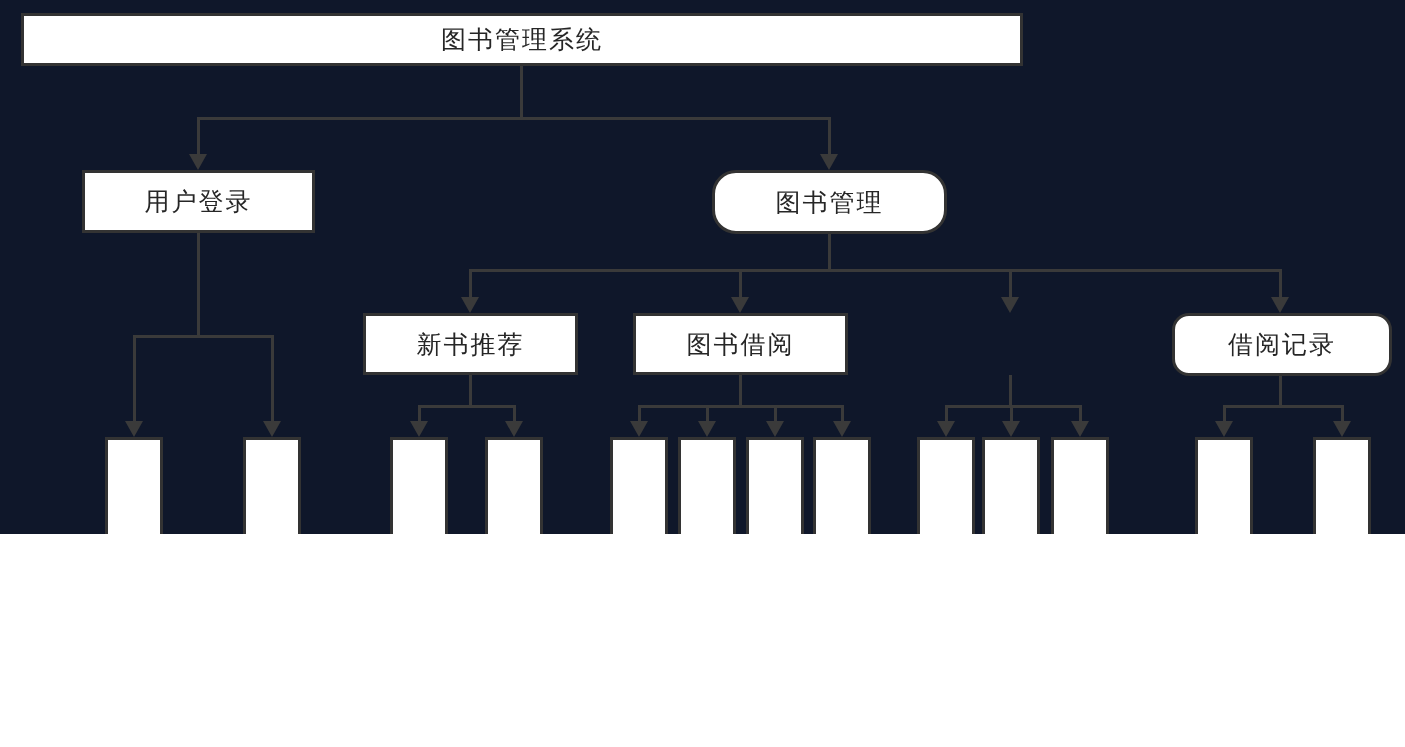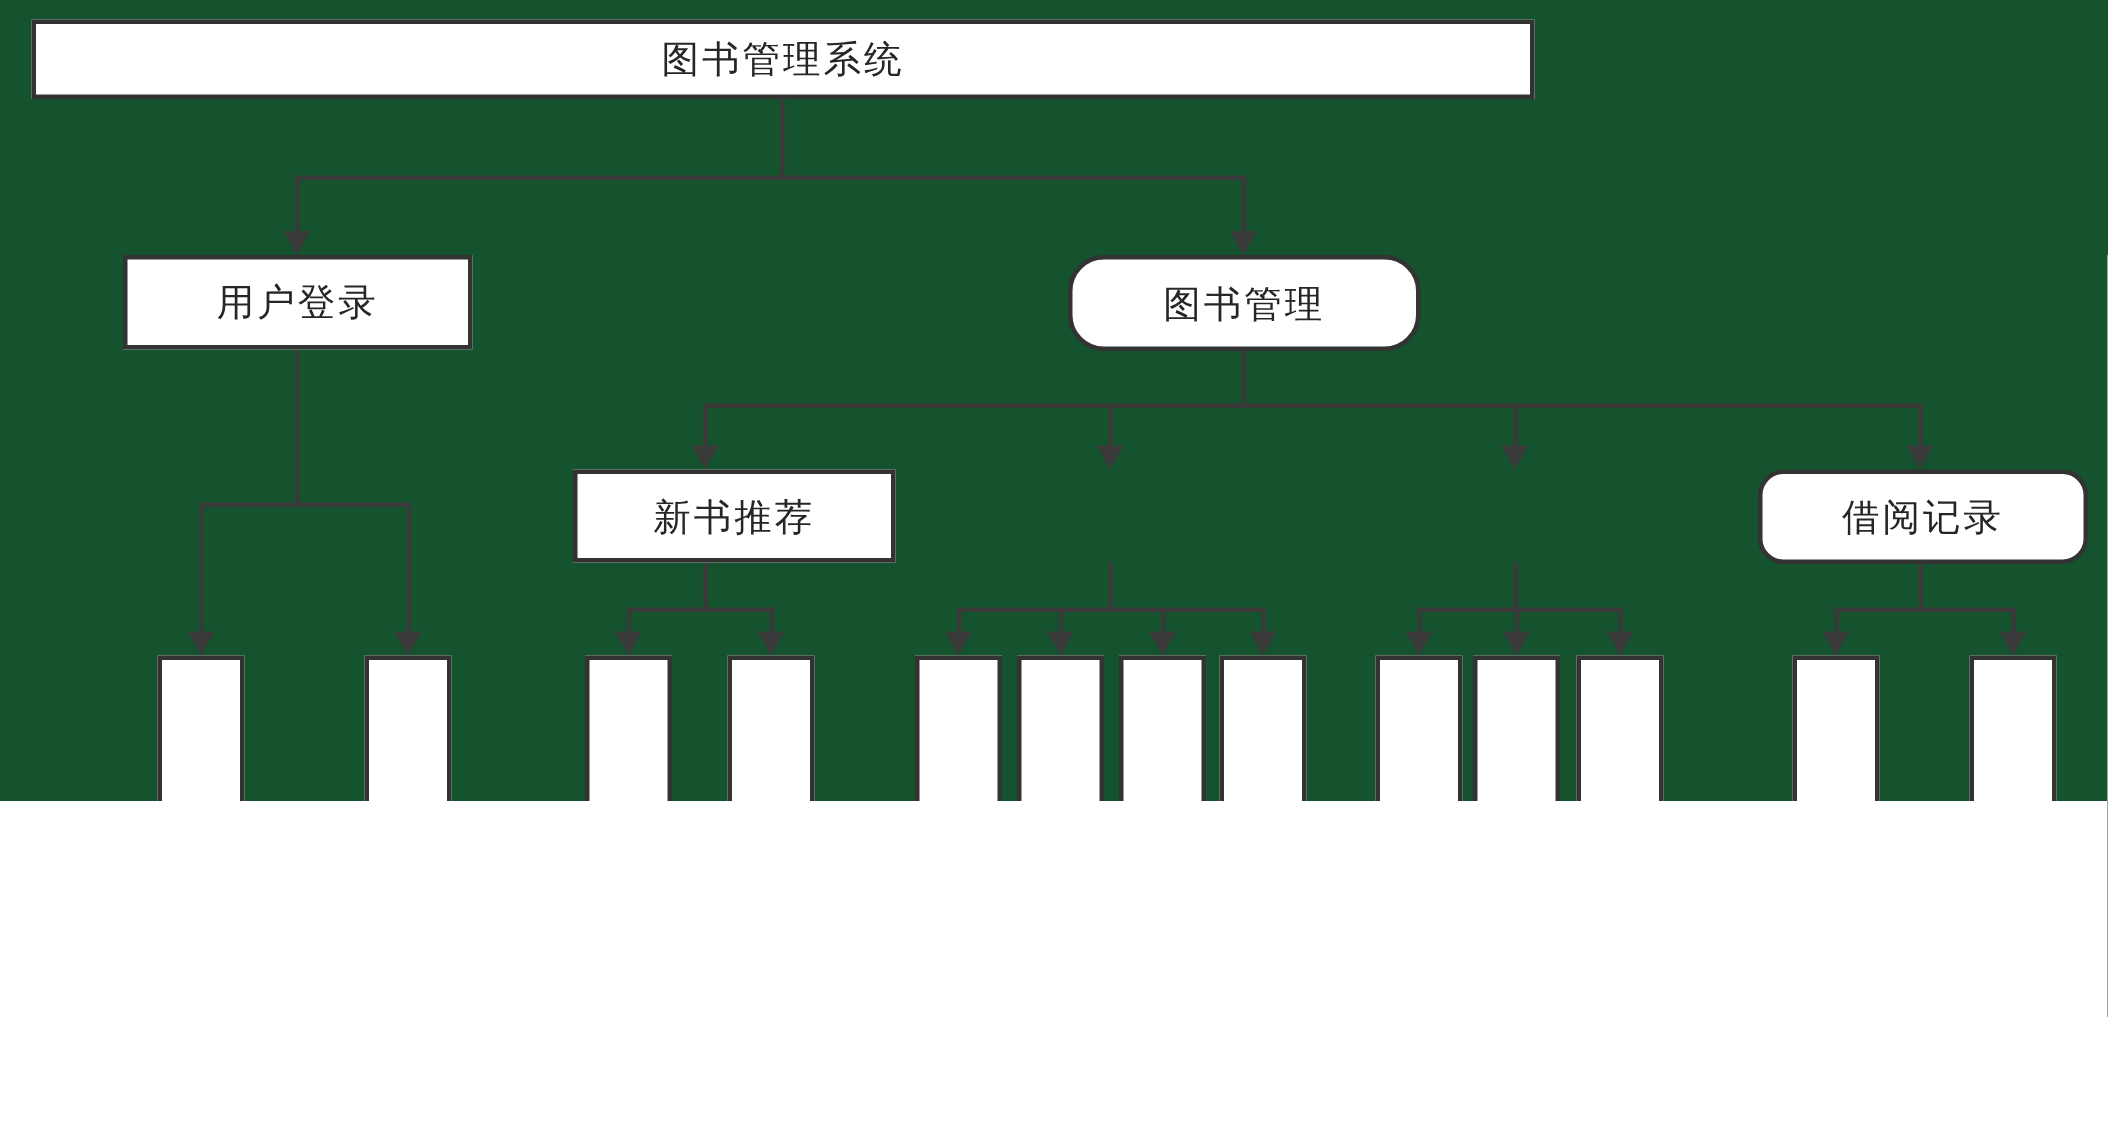--- a/index.html
+++ b/index.html
@@ -1,17 +1,17 @@
 <!DOCTYPE html>
 <html><head>
 <meta charset="utf-8">
 <style>
   html,body{margin:0;padding:0;background:#ffffff;}
   .canvas{
-    position:relative;width:1405px;height:534px;background:#14532d;overflow:hidden;
+    position:relative;width:1405px;height:534px;background:#0f172a;overflow:hidden;
     font-family:"Liberation Sans","DejaVu Sans",sans-serif;color:#262626;
   }
   .box{
     position:absolute;background:#ffffff;border:3px solid #333333;box-sizing:border-box;
     display:flex;align-items:center;justify-content:center;z-index:2;
   }
   .hlabel{font-size:25px;letter-spacing:2px;white-space:nowrap;}
   .leaf{
     writing-mode:vertical-rl;text-orientation:mixed;
     font-size:24px;letter-spacing:5px;line-height:1.1;
@@ -56,21 +56,22 @@
   <div class="hline" style="left:469px;top:269px;width:813px;"></div>
   <div class="vline" style="left:469px;top:269px;height:28px;"></div>
   <div class="arrowhead" style="left:461px;top:297px;"></div>
   <div class="vline" style="left:739px;top:269px;height:28px;"></div>
   <div class="arrowhead" style="left:731px;top:297px;"></div>
   <div class="vline" style="left:1009px;top:269px;height:28px;"></div>
   <div class="arrowhead" style="left:1001px;top:297px;"></div>
   <div class="vline" style="left:1279px;top:269px;height:28px;"></div>
   <div class="arrowhead" style="left:1271px;top:297px;"></div>
 
-  <div class="box hlabel" style="left:382px;top:313px;width:215px;height:62px;">新书推荐</div>
+  <div class="box hlabel" style="left:363px;top:313px;width:215px;height:62px;">新书推荐</div>
+  <div class="box hlabel" style="left:633px;top:313px;width:215px;height:62px;">图书借阅</div>
   <div class="box hlabel" style="left:1172px;top:313px;width:220px;height:63px;border-radius:17px;">借阅记录</div>
 
   <div class="vline" style="left:469px;top:375px;height:32px;"></div>
   <div class="vline" style="left:739px;top:375px;height:32px;"></div>
   <div class="vline" style="left:1009px;top:375px;height:32px;"></div>
   <div class="vline" style="left:1279px;top:375px;height:32px;"></div>
 
   <div class="hline" style="left:418px;top:405px;width:98px;"></div>
   <div class="hline" style="left:638px;top:405px;width:206px;"></div>
   <div class="hline" style="left:945px;top:405px;width:137px;"></div>

